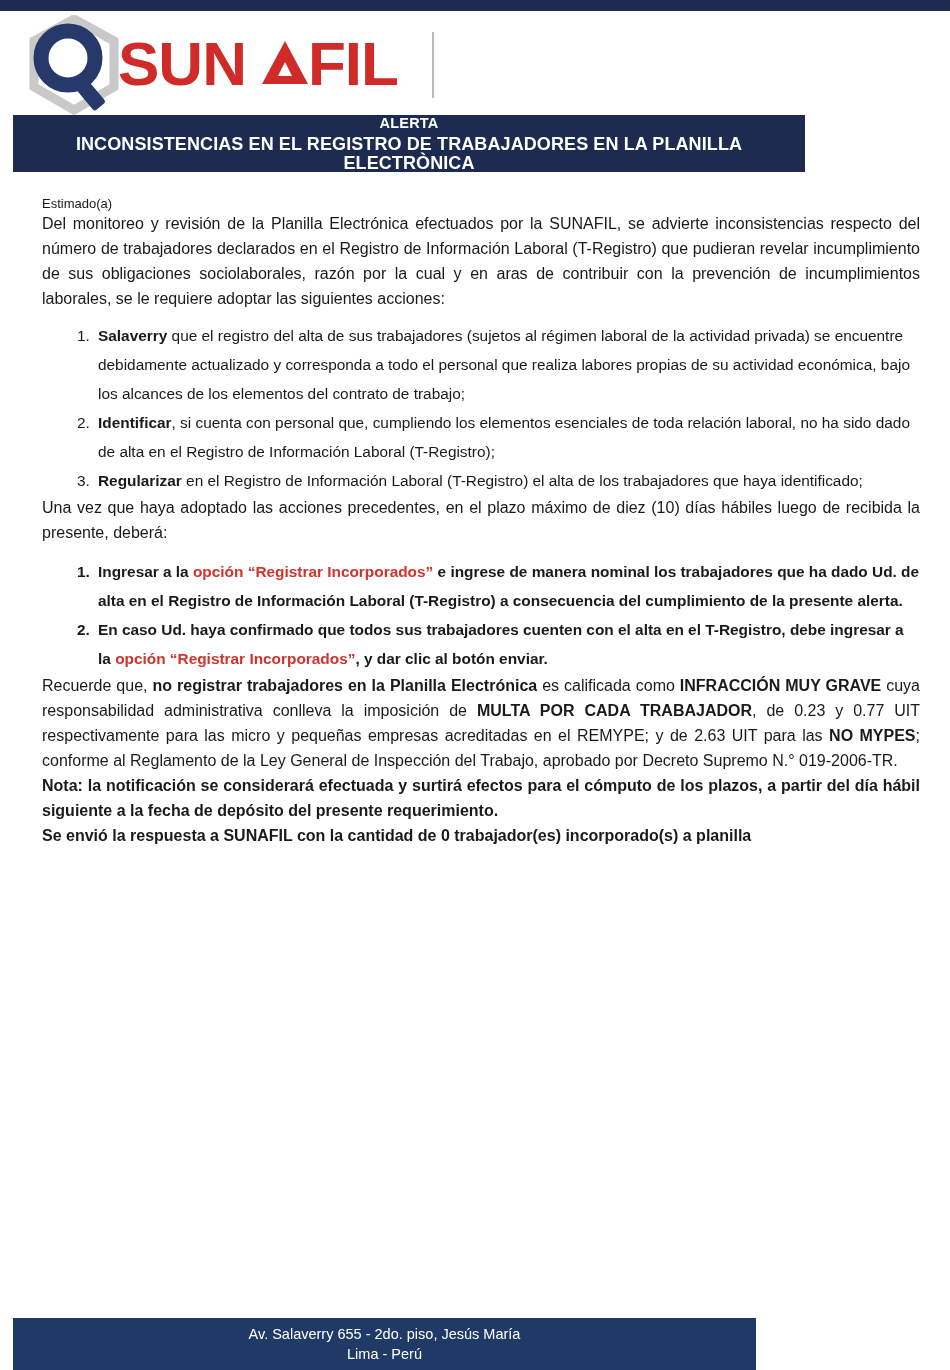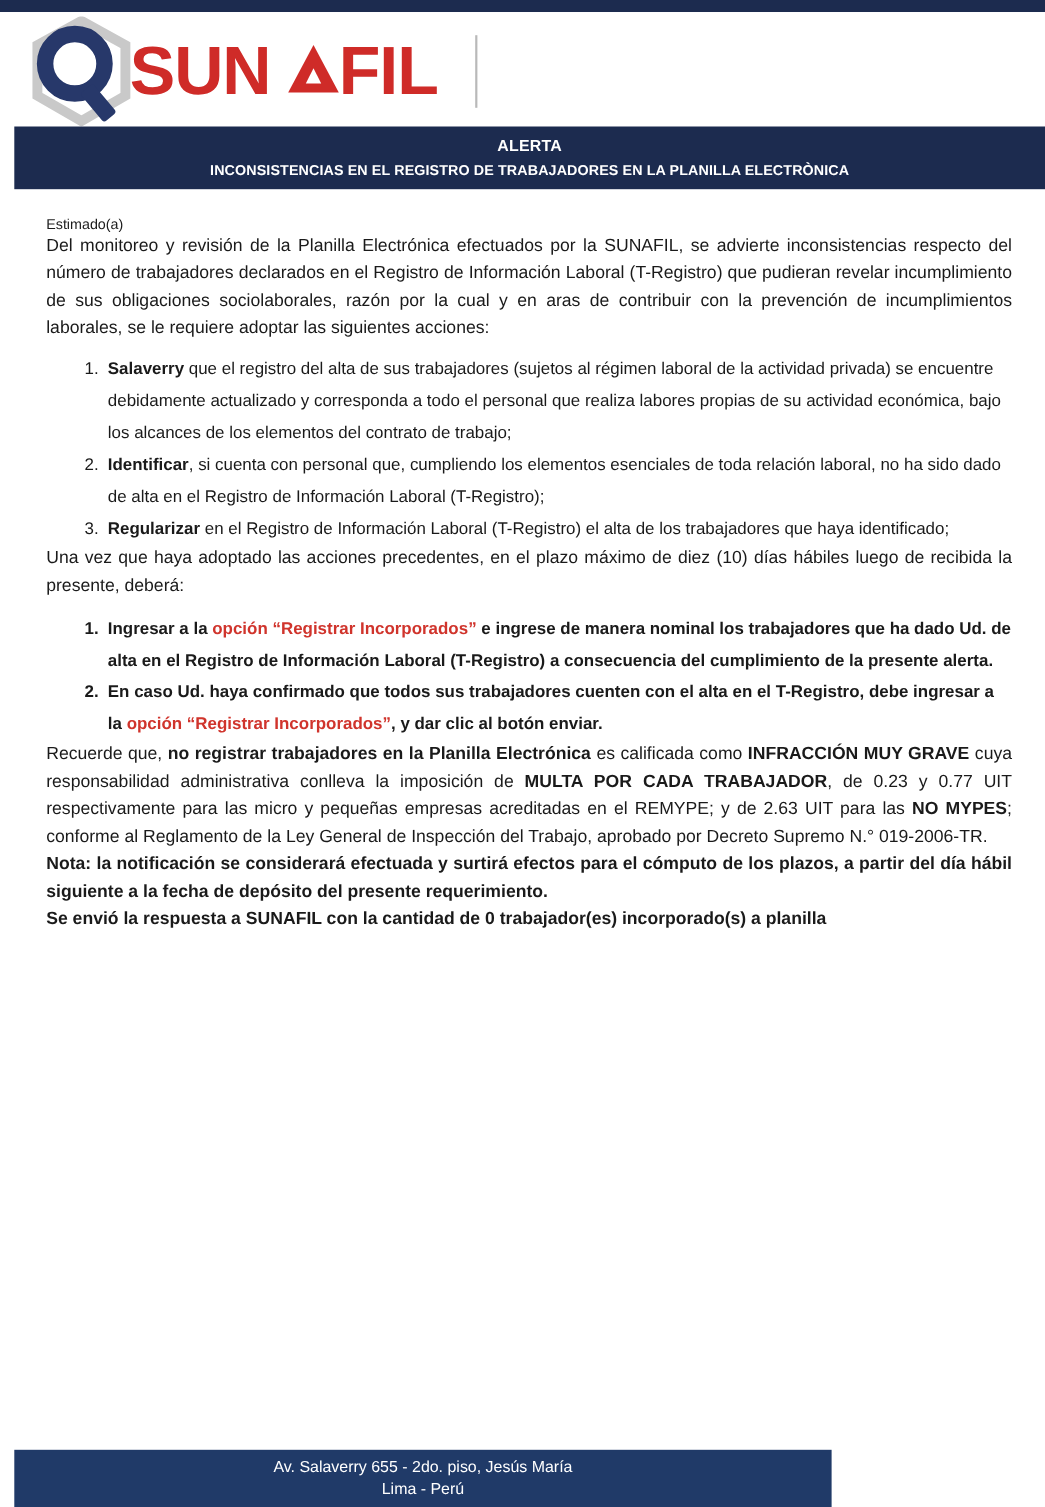--- a/index.html
+++ b/index.html
@@ -68,38 +68,38 @@
     color: #8d8d8d;
     font-weight: 400;
     white-space: pre-line;
   }
 
   
   .alert-banner {
     position: absolute;
     top: 115px;
     left: 13px;
-    width: 937px;
+    width: 792px;
     height: 57px;
     background: #1c2b4f;
     color: #ffffff;
     text-align: center;
     display: flex;
     flex-direction: column;
     justify-content: center;
     align-items: center;
   }
   .alert-title {
     font-size: 14.5px;
     font-weight: bold;
     letter-spacing: 0.2px;
     line-height: 19px;
   }
   .alert-sub {
-    font-size: 13px;
+    font-size: 18px;
     font-weight: bold;
     letter-spacing: 0.1px;
     line-height: 19px;
     margin-top: 2px;
   }
 
   
   .content {
     position: absolute;
     top: 172px;

